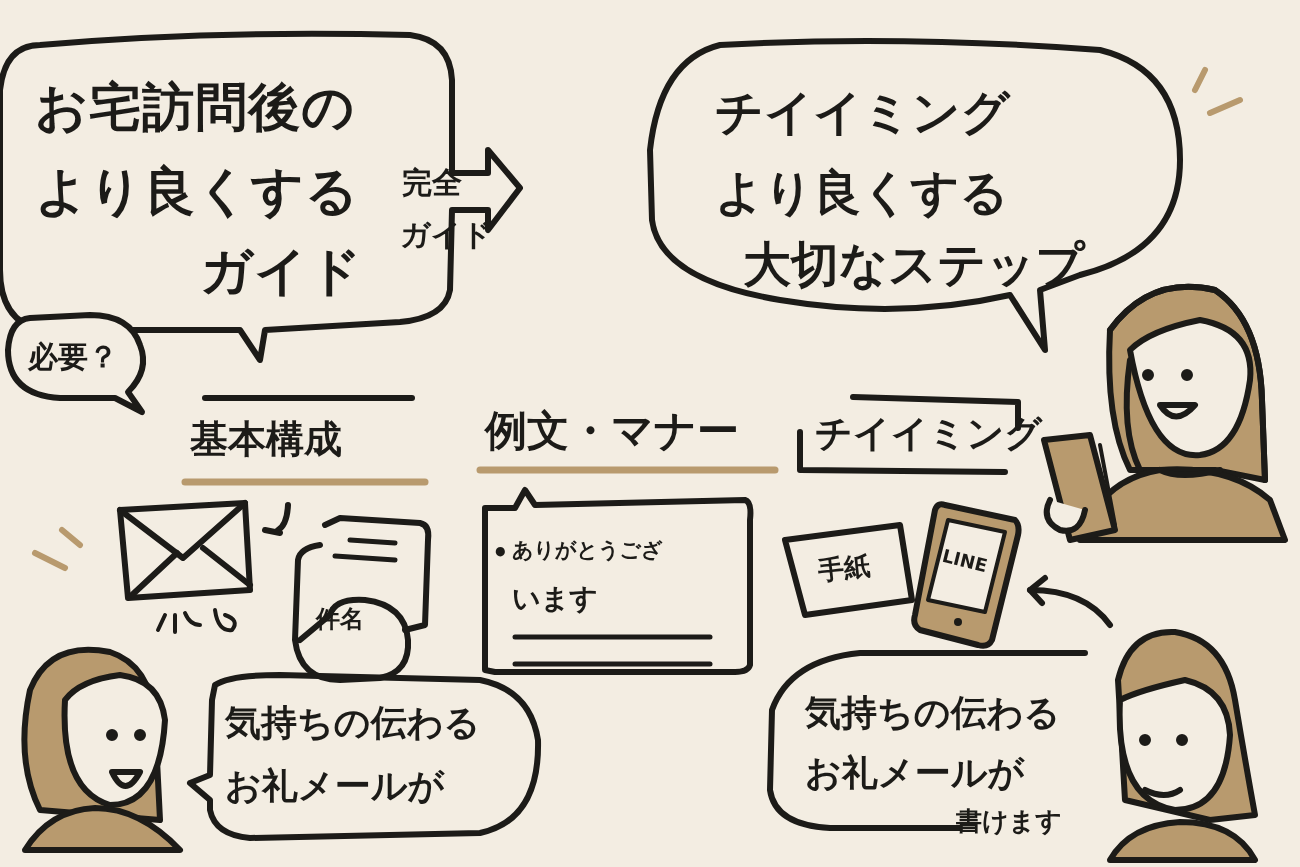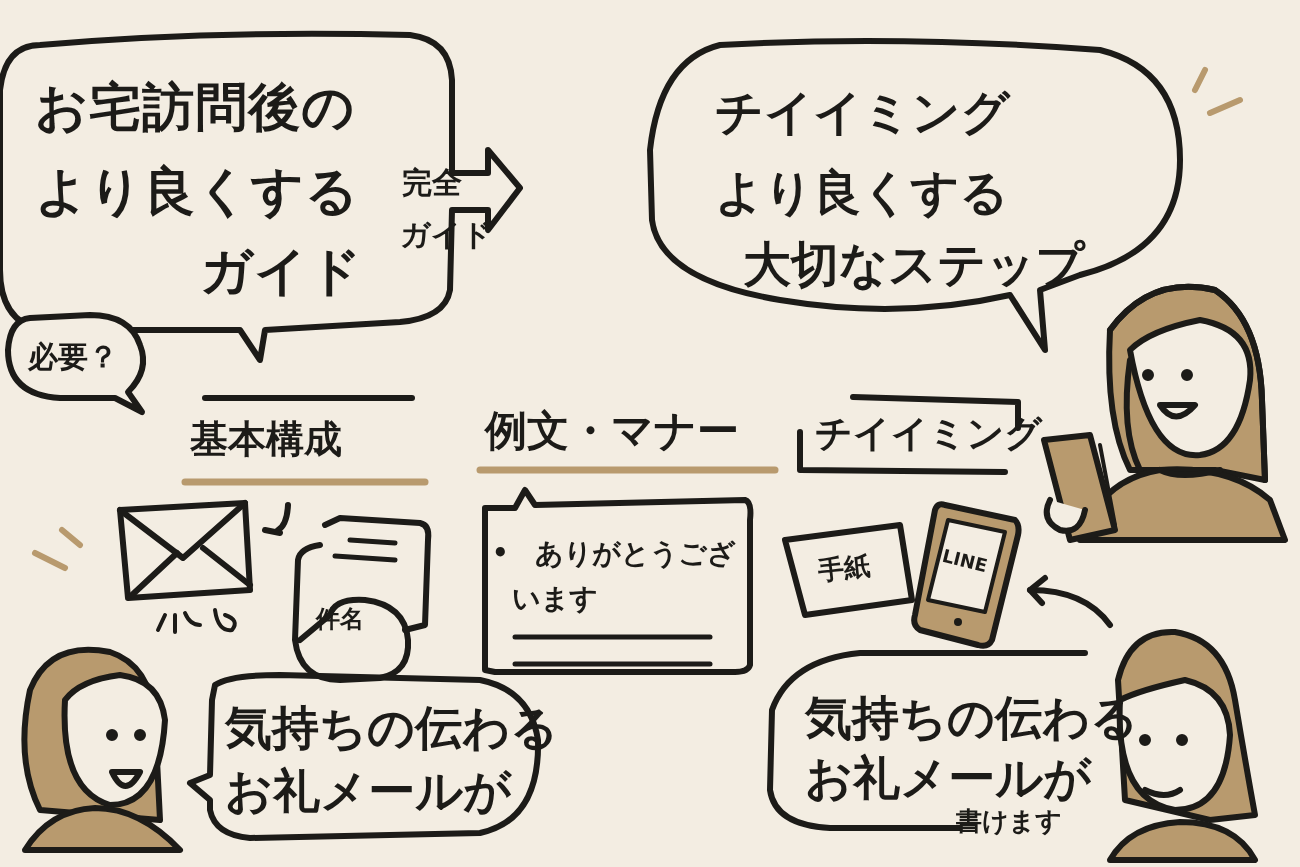--- a/index.html
+++ b/index.html
@@ -5,21 +5,21 @@
   html,body{margin:0;padding:0;}
   body{width:1300px;height:867px;background:#f3ede2;position:relative;overflow:hidden;
        font-family:"DejaVu Sans","Liberation Sans",sans-serif;color:#1c1b18;}
   svg.bg{position:absolute;left:0;top:0;}
   .t{position:absolute;font-weight:bold;white-space:nowrap;line-height:1;}
   .title-main{font-size:52px;letter-spacing:1px;}
   .title-sub{font-size:30px;}
   .bubble2{font-size:48px;}
   .heading{font-size:38px;}
   .small{font-size:26px;text-align:right;}
-  .mid{font-size:47px;font-family:Liberation Serif, serif;}
+  .mid{font-size:36px;font-family:Liberation Serif, serif;}
 </style>
 </head>
 <body>
 
 <svg class="bg" width="1300" height="867" viewBox="0 0 1300 867" fill="none" stroke="#1c1b18" stroke-width="6" stroke-linecap="round" stroke-linejoin="round">
 
   <path d="M40 45 Q210 30 410 35 Q450 40 452 80 L452 173 L488 173 L488 150 L520 188 L488 230 L488 210 L452 210 L450 290 Q445 318 400 322 L265 330 L260 360 L240 330 L40 330 Q0 320 0 270 L0 90 Q5 45 40 45 Z"></path>
 
   <path d="M30 318 Q10 320 8 350 Q8 395 60 398 L115 398 L142 412 L128 392 Q150 370 140 345 Q130 315 90 315 Z" fill="#f3ede2"></path>
 
@@ -125,21 +125,21 @@
 <div class="t bubble2" style="left:715px;top:168px;">より良くする</div>
 <div class="t bubble2" style="left:715px;top:240px;margin-left:28px;">大切なステップ</div>
 
 <div class="t heading" style="left:190px;top:420px;text-align:center;">基本構成</div>
 <div class="t heading" style="left:485px;top:410px;font-size:42px;">例文・マナー</div>
 <div class="t" style="left:815px;top:415px;font-size:37px;">チイイミング</div>
 
 <div class="t" style="left:316px;top:607px;font-size:24px;">件名</div>
 
 <div class="t" style="left:492px;top:540px;font-size:26px;">•</div>
-<div class="t" style="left:535px;top:540px;font-size:28px;">ありがとうござ</div>
+<div class="t" style="left:512px;top:540px;font-size:21px;">ありがとうござ</div>
 <div class="t" style="left:512px;top:585px;font-size:28px;">います</div>
 
 <div class="t" style="left:818px;top:555px;font-size:26px;transform:rotate(-6deg);">手紙</div>
 <div class="t" style="left:942px;top:552px;font-size:18px;transform:rotate(14deg);">LINE</div>
 
 <div class="t mid" style="left:225px;top:705px;">気持ちの伝わる</div>
 <div class="t mid" style="left:225px;top:768px;">お礼メールが</div>
 
 <div class="t mid" style="left:805px;top:695px;">気持ちの伝わる</div>
 <div class="t mid" style="left:805px;top:755px;">お礼メールが</div>

